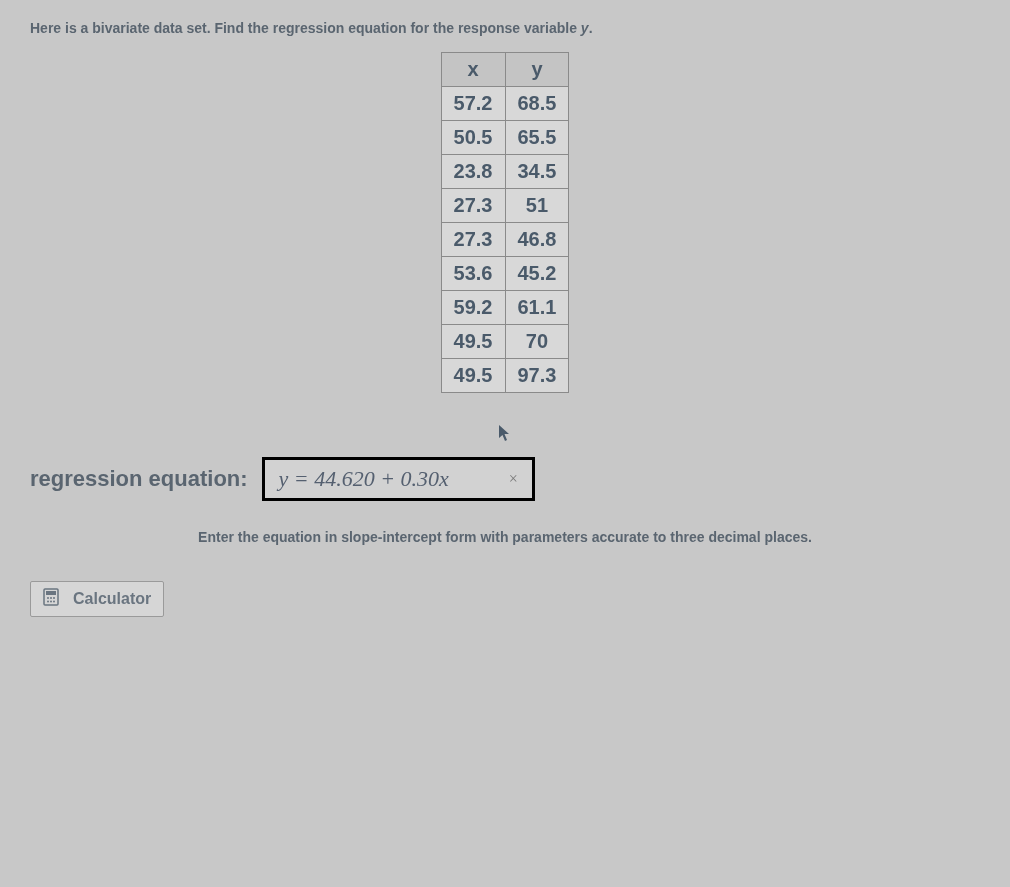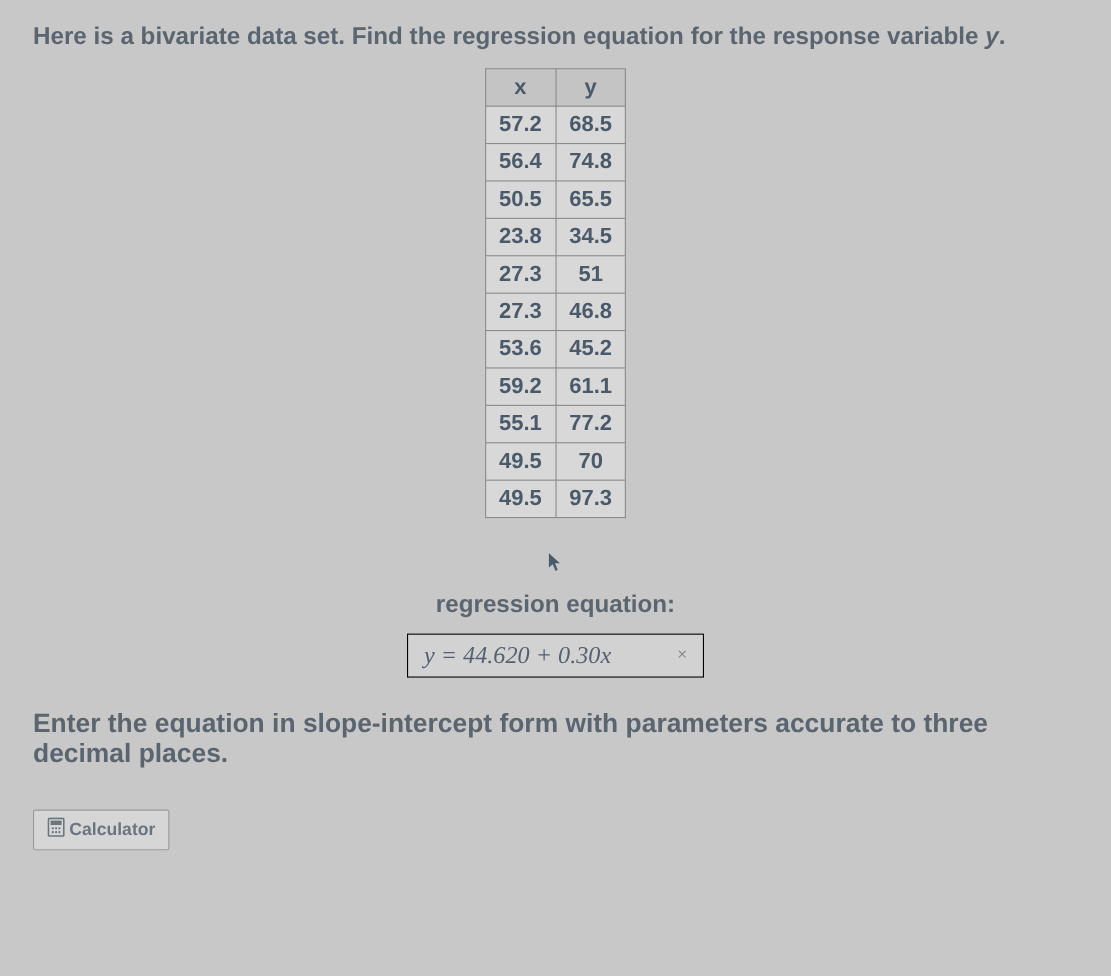--- a/index.html
+++ b/index.html
@@ -10,21 +10,21 @@
     body {
       width: 1010px;
       height: 887px;
       background: #c8c8c8;
       font-family: Arial, Helvetica, sans-serif;
       color: #4a5a6a;
       padding: 20px 30px;
       position: relative;
     }
     .prompt {
-      font-size: 22px;
+      font-size: 14px;
       font-weight: bold;
       color: #5a6570;
       margin-bottom: 16px;
     }
     .prompt .var {
       font-style: italic;
     }
     .data-table {
       margin: 0 auto 30px auto;
       border-collapse: collapse;
@@ -54,51 +54,51 @@
       height: 20px;
     }
     .answer-line {
       font-size: 22px;
       font-weight: bold;
       color: #5a6570;
       margin: 10px 0 28px 0;
       display: flex;
       align-items: center;
       gap: 14px;
-      flex-direction: column;
     }
     .answer-box {
-      border: 1px solid #000000;
+      border: 3px solid #000000;
       background: #d2d2d2;
       padding: 6px 14px;
       display: inline-flex;
       align-items: center;
       gap: 60px;
       font-family: "Times New Roman", serif;
       font-style: italic;
       font-size: 22px;
       font-weight: normal;
       color: #556070;
     }
     .clear-x {
       font-style: normal;
       color: #7a7a7a;
       font-size: 16px;
       cursor: pointer;
     }
     .instruction {
-      font-size: 24px;
+      font-size: 14px;
       font-weight: bold;
       color: #5a6570;
       margin-bottom: 36px;
+      text-align: center;
     }
     .calculator-btn {
       display: inline-flex;
       align-items: center;
-      gap: 4px;
+      gap: 14px;
       border: 1px solid #9a9a9a;
       background: #d6d6d6;
       padding: 6px 12px;
       font-size: 16px;
       color: #6a7580;
       font-weight: bold;
       border-radius: 2px;
       cursor: pointer;
     }
     .calculator-btn svg {
@@ -121,24 +121,20 @@
       <th>x</th>
       <th>y</th>
     </tr>
   </thead>
   <tbody>
       <tr>
         <td>57.2</td>
         <td>68.5</td>
       </tr>
       <tr>
-        <td>56.4</td>
-        <td>74.8</td>
-      </tr>
-      <tr>
         <td>50.5</td>
         <td>65.5</td>
       </tr>
       <tr>
         <td>23.8</td>
         <td>34.5</td>
       </tr>
       <tr>
         <td>27.3</td>
         <td>51</td>
@@ -147,24 +143,20 @@
         <td>27.3</td>
         <td>46.8</td>
       </tr>
       <tr>
         <td>53.6</td>
         <td>45.2</td>
       </tr>
       <tr>
         <td>59.2</td>
         <td>61.1</td>
-      </tr>
-      <tr>
-        <td>55.1</td>
-        <td>77.2</td>
       </tr>
       <tr>
         <td>49.5</td>
         <td>70</td>
       </tr>
       <tr>
         <td>49.5</td>
         <td>97.3</td>
       </tr>
     </tbody>

